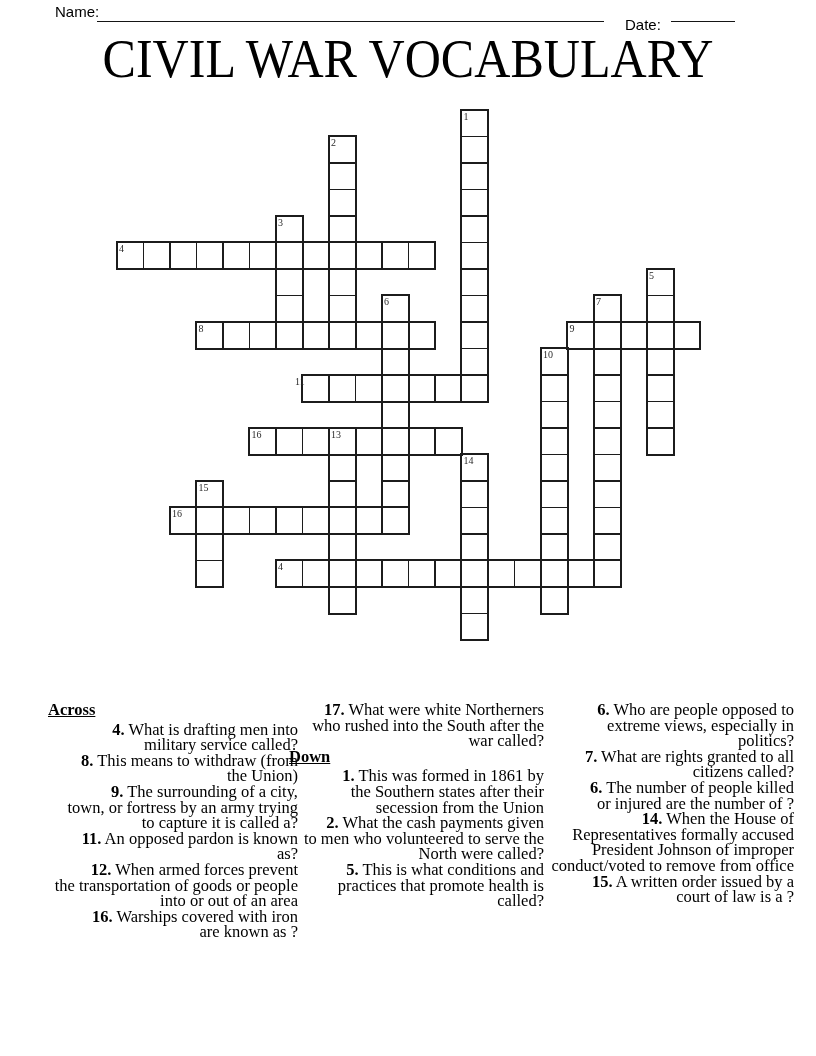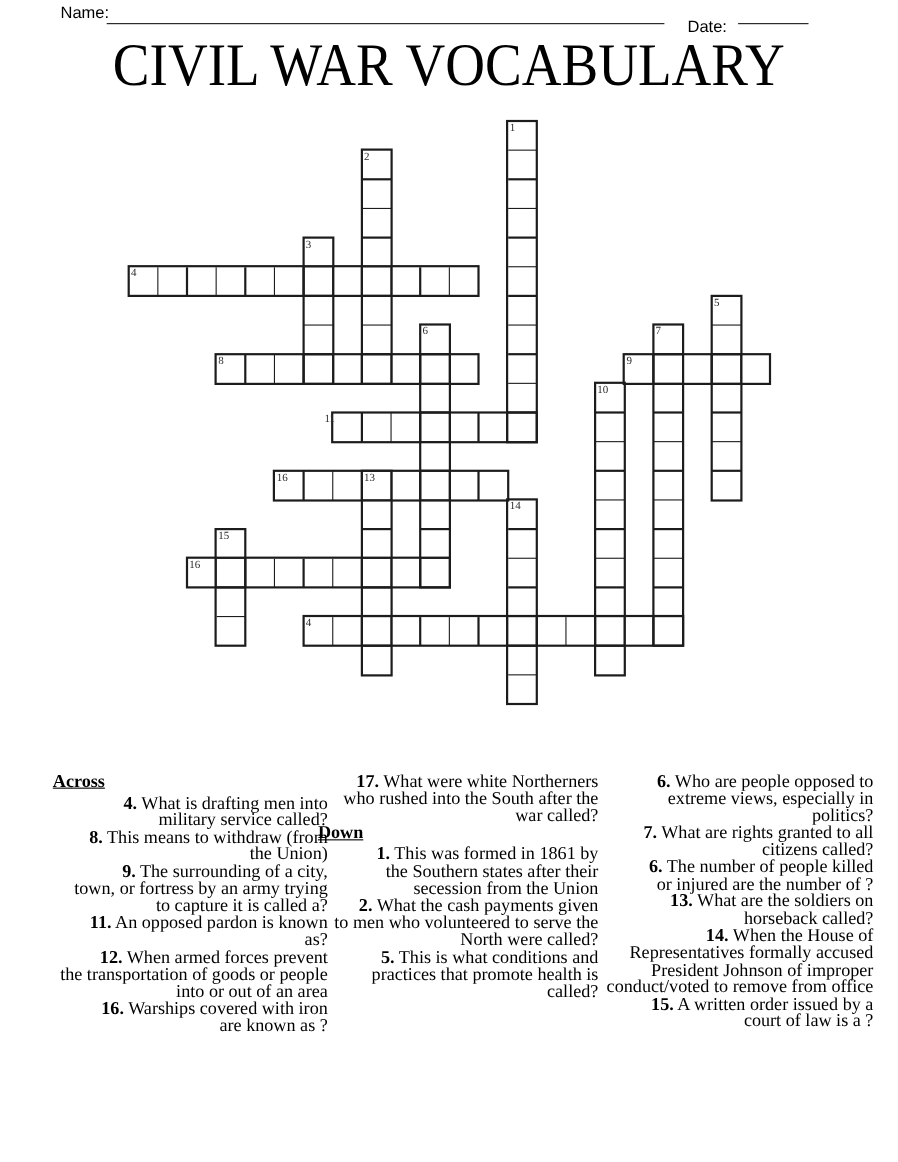--- a/index.html
+++ b/index.html
@@ -271,22 +271,20 @@
 called?</span></div>
     </div>
   <div class="clues-col" style="left:532px; width:262px;">
       <div class="clue"><span class="clue-num">6.</span> <span class="clue-text">Who are people opposed to
 extreme views, especially in
 politics?</span></div>
       <div class="clue"><span class="clue-num">7.</span> <span class="clue-text">What are rights granted to all
 citizens called?</span></div>
       <div class="clue"><span class="clue-num">6.</span> <span class="clue-text">The number of people killed
 or injured are the number of ?</span></div>
-      <div class="clue"><span class="clue-num">13.</span> <span class="clue-text">What are the soldiers on
-horseback called?</span></div>
       <div class="clue"><span class="clue-num">14.</span> <span class="clue-text">When the House of
 Representatives formally accused
 President Johnson of improper
 conduct/voted to remove from office</span></div>
       <div class="clue"><span class="clue-num">15.</span> <span class="clue-text">A written order issued by a
 court of law is a ?</span></div>
     </div>
 
 </div>
 

